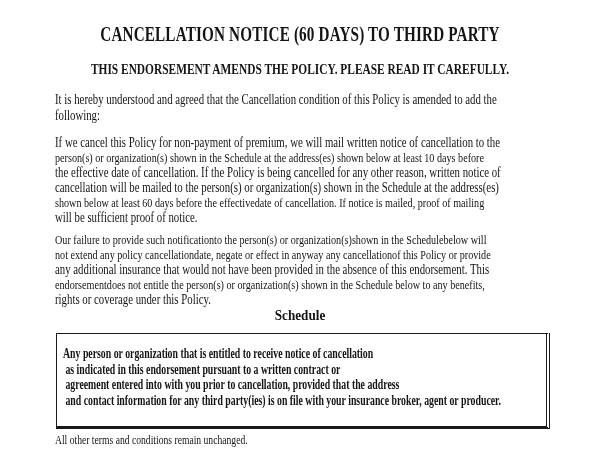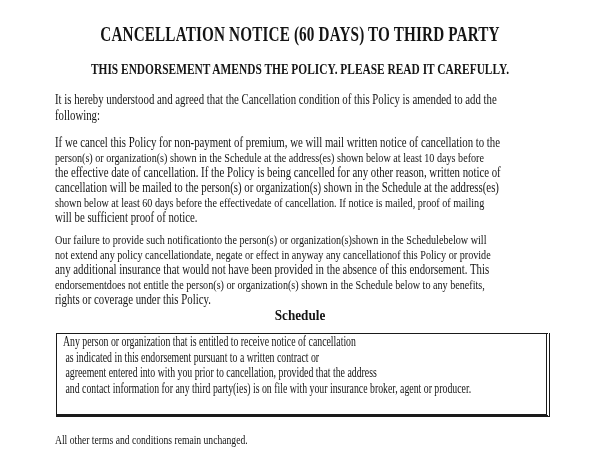--- a/index.html
+++ b/index.html
@@ -38,25 +38,26 @@
 
   .sched-head {
     position: absolute; top: 307px; left: 0; width: 600px; margin: 0;
     text-align: center; font-size: 15px; font-weight: 700;
     transform: scaleX(0.88); white-space: pre;
   }
 
   .schedule-box {
     position: absolute; top: 333px; left: 56px;
     width: 483px; height: 80px;
-    padding: 0 0 0 6px;
+    padding: 12px 0 0 6px;
     background: #ffffff;
     border: 1.5px solid #1a1a1a;
     border-right: 4px double #1a1a1a;
     border-bottom: 3px solid #1a1a1a;
+    font-weight: bold;
   }
 
   .closing {
     position: absolute; top: 432px; left: 55px; margin: 0;
     font-size: 13px; line-height: 15px; white-space: pre;
     transform: scaleX(0.74); transform-origin: 0 50%;
   }
 </style>
 </head>
 <body>

